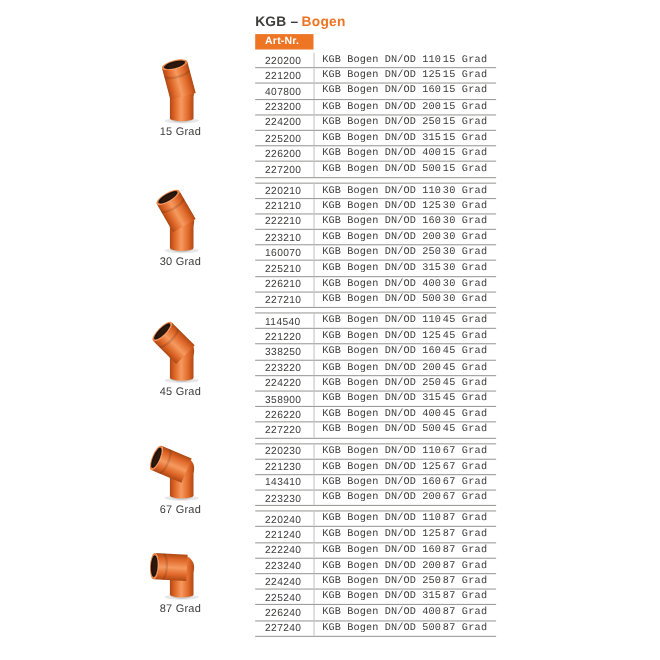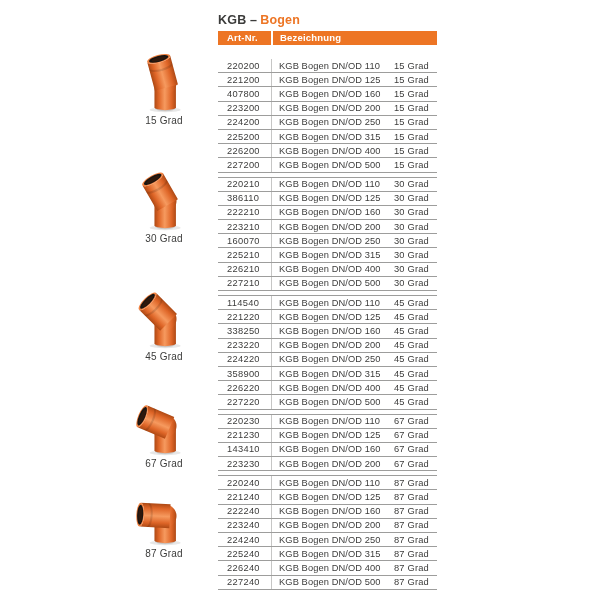--- a/index.html
+++ b/index.html
@@ -12,40 +12,40 @@
   .page{
     position:relative;width:600px;height:600px;background:#ffffff;overflow:hidden;
     font-family:"Liberation Sans","DejaVu Sans",sans-serif;color:var(--text-dark);
   }
   
   .products{position:absolute;left:103px;top:0;width:122px;height:600px;}
   .product{position:absolute;left:0;width:122px;text-align:center;}
   .product svg{display:block;margin:0 auto;}
   .plabel{font-size:10px;line-height:12px;margin-top:1px;color:var(--text-dark);font-weight:400;letter-spacing:.2px;}
   
-  .content{position:absolute;left:218px;top:13px;width:219px;}
+  .content{position:absolute;left:232px;top:13px;width:219px;}
   .title{font-size:12.5px;line-height:14px;font-weight:bold;margin-bottom:4px;letter-spacing:.2px;}
   .title .hl{color:var(--accent);margin-left:3px;}
-  .thead{display:flex;gap:2px;height:14px;margin-bottom:14px;}
+  .thead{display:flex;gap:2px;height:14px;margin-bottom:3px;}
   .thead > div{
     background:var(--accent);color:#fff;font-size:9.5px;font-weight:bold;
     line-height:14px;letter-spacing:.2px;
   }
   .hc1{width:53px;padding-left:9px;box-sizing:border-box;}
   .hc2{flex:1;padding-left:7px;}
   .sec{border-top:1px solid var(--row-line);}
   .sec.first{border-top:none;}
   .sec + .sec{margin-top:4px;}
   .row{display:flex;height:13.2px;border-bottom:1px solid var(--row-line);font-size:9.3px;}
   .c1{
     width:54px;box-sizing:border-box;padding-left:9px;border-right:1px solid var(--divider);
     display:flex;align-items:center;letter-spacing:.3px;
   }
-  .c2{flex:1;display:flex;align-items:center;justify-content:space-between;
-      padding-left:7px;padding-right:8px;}
+  .c2{flex:1;display:flex;justify-content:space-between;
+      padding-left:7px;padding-right:8px;font-family:Liberation Mono, monospace;}
   .c2 .nm{letter-spacing:.1px;}
   .c2 .gr{letter-spacing:.2px;}
 </style>
 </head>
 <body>
 
 <div class="page">
 
   <div class="products" id="products">
       <div class="product" style="top: 52px;">
@@ -174,21 +174,20 @@
         <div class="plabel">87 Grad</div>
       </div>
     </div>
 
   <div class="content">
     <div class="title">
       <span>KGB –</span><span class="hl">Bogen</span>
     </div>
     <div class="thead">
       <div class="hc1">Art-Nr.</div>
-      <div class="hc2">Bezeichnung</div>
     </div>
     <div id="sections">
         <div class="sec first">
           <div class="row">
             <div class="c1">220200</div>
             <div class="c2">
               <span class="nm">KGB Bogen DN/OD 110</span>
               <span class="gr">15 Grad</span>
             </div>
           </div>
@@ -244,21 +243,21 @@
         </div>
         <div class="sec">
           <div class="row">
             <div class="c1">220210</div>
             <div class="c2">
               <span class="nm">KGB Bogen DN/OD 110</span>
               <span class="gr">30 Grad</span>
             </div>
           </div>
           <div class="row">
-            <div class="c1">386110</div>
+            <div class="c1">221210</div>
             <div class="c2">
               <span class="nm">KGB Bogen DN/OD 125</span>
               <span class="gr">30 Grad</span>
             </div>
           </div>
           <div class="row">
             <div class="c1">222210</div>
             <div class="c2">
               <span class="nm">KGB Bogen DN/OD 160</span>
               <span class="gr">30 Grad</span>

